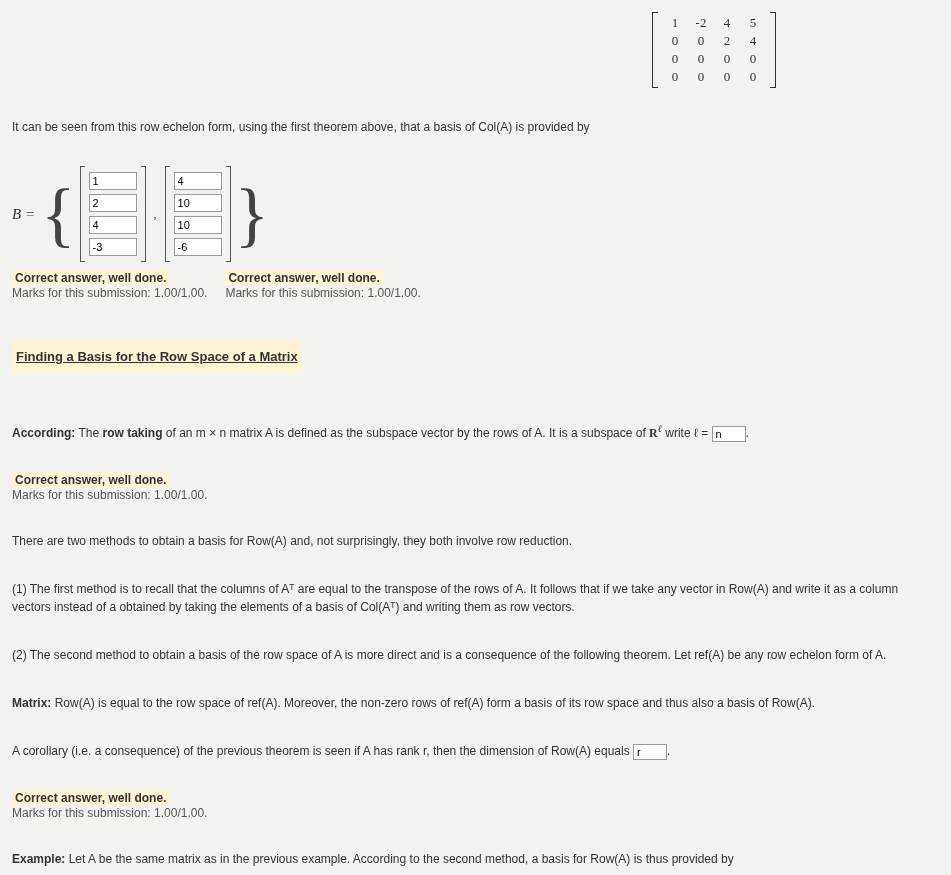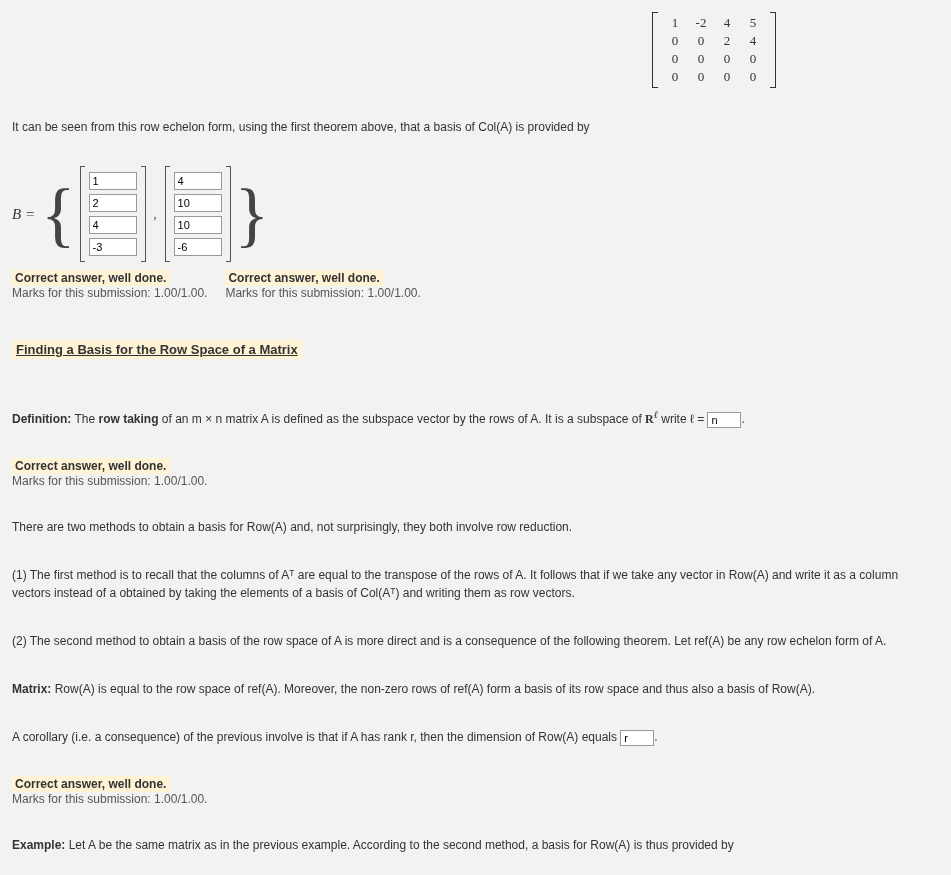--- a/index.html
+++ b/index.html
@@ -36,21 +36,21 @@
     padding: 1px 0;
     font-family: "Times New Roman", serif;
     font-size: 13px;
   }
   .para { margin: 30px 0; line-height: 1.5; }
   .bold { font-weight: bold; }
   .serif { font-family: "Times New Roman", serif; }
   .ital { font-style: italic; }
   .hl { background: #fff3d6; padding: 1px 3px; display: inline-block; }
   .marks { font-size: 12px; color: #555; }
-  .heading { text-decoration: underline; font-weight: bold; font-size: 13px; margin-top: 40px; margin-bottom: 18px; display: inline-block; background: #fff3d6; padding: 2px 4px; }
+  .heading { text-decoration: underline; font-weight: bold; font-size: 13px; margin-top: 40px; margin-bottom: 18px; display: inline-block; background: #fff3d6; padding: 9px 4px; }
   .answer-group { display: flex; gap: 18px; }
   .answer-col { }
   .answer-col .hl { font-weight: bold; }
   .set-container { display: flex; align-items: center; margin: 14px 0 8px; }
   .set-label { font-family: "Times New Roman", serif; font-style: italic; font-size: 15px; margin-right: 6px; }
   .brace { font-size: 72px; font-family: "Times New Roman", serif; line-height: 1; color: #444; }
   .brace-small { font-size: 44px; font-family: "Times New Roman", serif; line-height: 1; color: #444; }
   .vec-bracket { display: flex; align-items: stretch; margin: 0 4px; }
   .vec-bracket-l, .vec-bracket-r { width: 5px; border-top: 1.5px solid #555; border-bottom: 1.5px solid #555; }
   .vec-bracket-l { border-left: 1.5px solid #555; }
@@ -155,40 +155,40 @@
   </div>
   <div class="answer-col">
     <div class="hl bold">Correct answer, well done.</div>
     <div class="marks">Marks for this submission: 1.00/1.00.</div>
   </div>
 </div>
 
 <div class="heading">Finding a Basis for  the Row Space of a Matrix</div>
 
 <div class="para">
-  <span class="bold">Definition:</span><span> The </span><span class="bold">row taking</span><span> of an m × n matrix A is defined as the subspace vector by the rows of A. It is a subspace of </span><span class="serif bold">R</span><sup class="serif ital">ℓ</sup><span> write ℓ = </span><input class="inline-input" value="n" style=""><span>.</span>
+  <span class="bold">According:</span><span> The </span><span class="bold">row taking</span><span> of an m × n matrix A is defined as the subspace vector by the rows of A. It is a subspace of </span><span class="serif bold">R</span><sup class="serif ital">ℓ</sup><span> write ℓ = </span><input class="inline-input" value="n" style=""><span>.</span>
 </div>
 
 <div>
   <div class="hl bold">Correct answer, well done.</div>
   <div class="marks">Marks for this submission: 1.00/1.00.</div>
 </div>
 
 <div class="para">There are two methods to obtain a basis for Row(A) and, not surprisingly, they both involve row reduction.</div>
 
 <div class="para">(1) The first method is to recall that the columns of Aᵀ are equal to the transpose of the rows of A. It follows that if we take any vector in Row(A) and write it as a column vectors instead of a obtained by taking the elements of a basis of Col(Aᵀ) and writing them as row vectors.</div>
 
 <div class="para">(2) The second method to obtain a basis of the row space of A is more direct and is  a consequence of the following theorem. Let ref(A) be any row echelon form of A.</div>
 
 <div class="para">
   <span class="bold">Matrix:</span><span> Row(A) is equal to the row space of ref(A). Moreover, the non-zero rows of ref(A) form a basis of its row space and thus also a basis of Row(A).</span>
 </div>
 
 <div class="para">
-  <span>A corollary (i.e. a consequence) of the previous involve is that if A has rank r, then the dimension of Row(A) equals </span><input class="inline-input" value="r" style=""><span>.</span>
+  <span>A corollary (i.e. a consequence) of the previous theorem is seen if A has rank r, then the dimension of Row(A) equals </span><input class="inline-input" value="r" style=""><span>.</span>
 </div>
 
 <div>
   <div class="hl bold">Correct answer, well done.</div>
   <div class="marks">Marks for this submission: 1.00/1.00.</div>
 </div>
 
 <div class="para">
   <span class="bold">Example:</span><span> Let A be the same matrix as in the previous example. According to the second method, a basis for Row(A) is thus provided by</span>
 </div>

